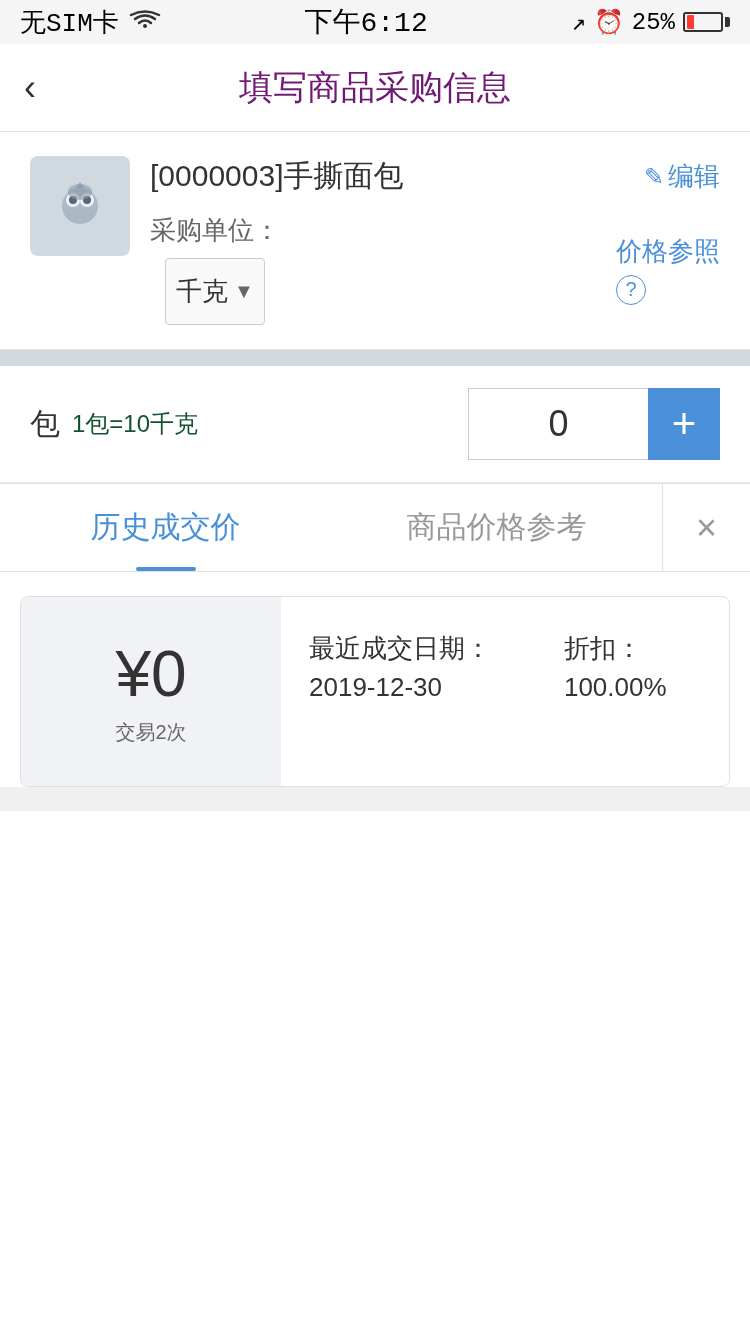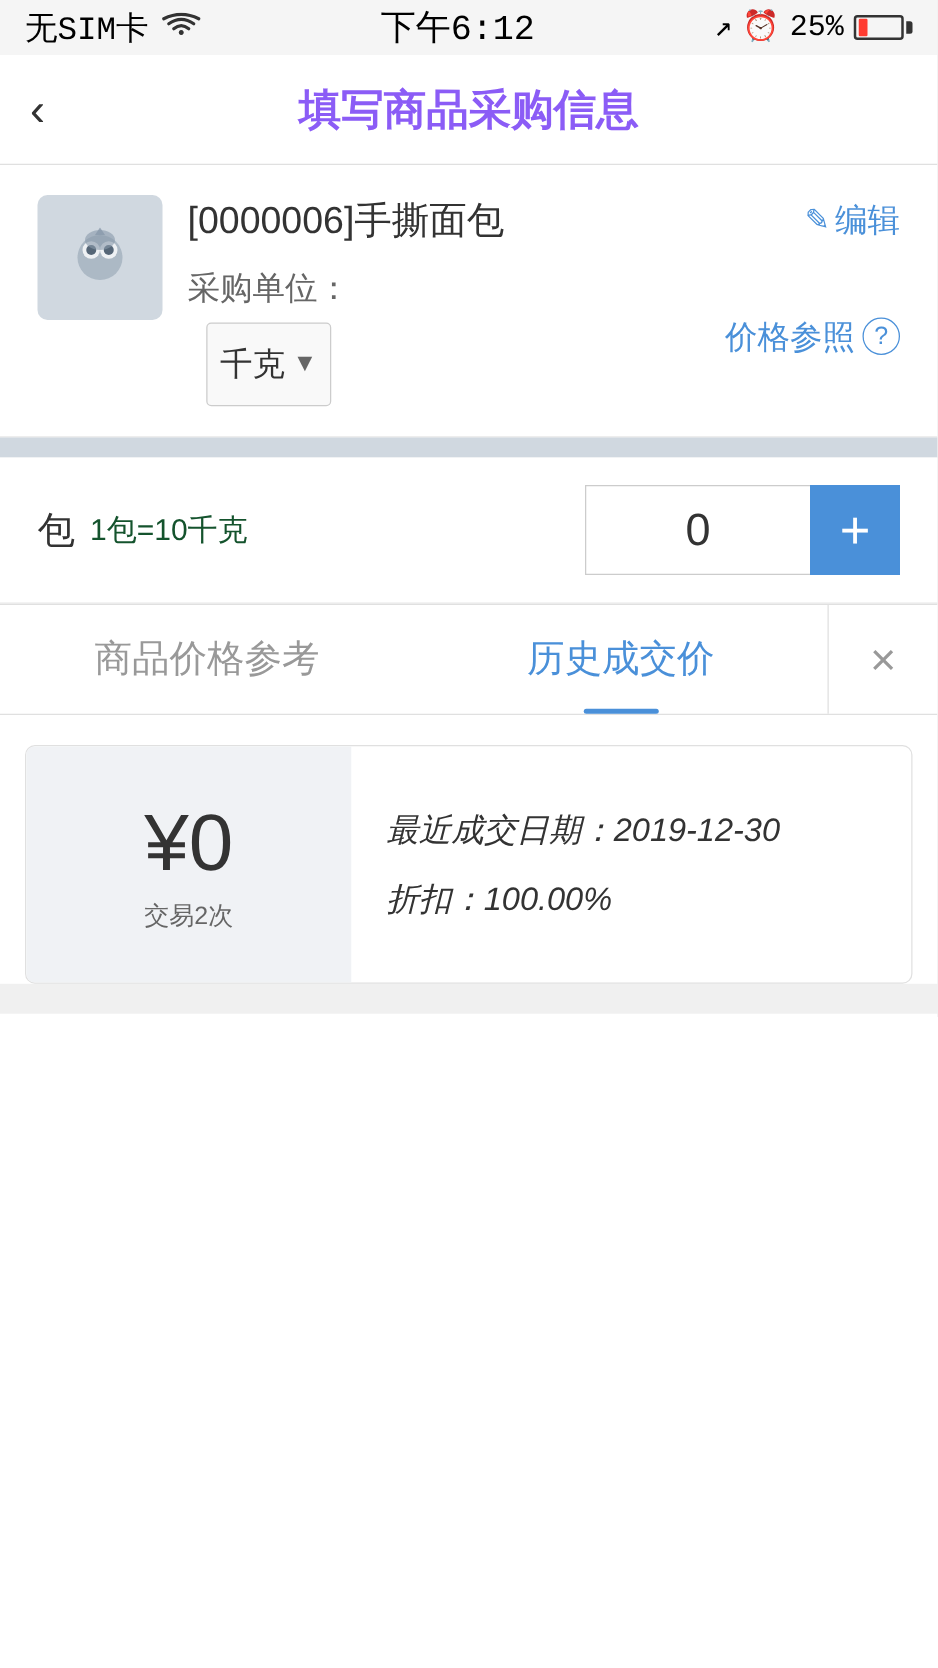--- a/index.html
+++ b/index.html
@@ -84,22 +84,22 @@
     }
     .nav-back {
       position: absolute;
       left: 24px;
       font-size: 36px;
       color: #333;
       cursor: pointer;
     }
     .nav-title {
       font-size: 34px;
-      font-weight: 700;
-      color: #8b5cf6;
+      font-weight: 400;
+      color: #701a75;
     }
 
     
     .product-card {
       width: 750px;
       background: #fff;
       padding: 24px 30px;
       margin-top: 0;
       border-bottom: 1px solid #e8e8e8;
     }
@@ -170,25 +170,25 @@
       font-size: 26px;
       color: #333;
       gap: 6px;
     }
     .unit-dropdown-arrow {
       font-size: 20px;
       color: #666;
     }
     .price-ref {
       display: flex;
-      align-items: center;
       gap: 6px;
       color: #4a90d9;
       font-size: 26px;
       cursor: pointer;
+      flex-direction: column;
     }
     .price-ref-help {
       width: 30px;
       height: 30px;
       border-radius: 50%;
       border: 1.5px solid #4a90d9;
       display: flex;
       align-items: center;
       justify-content: center;
       font-size: 20px;
@@ -332,24 +332,23 @@
     }
     .history-transactions {
       font-size: 20px;
       color: #666;
       margin-top: 8px;
     }
     .history-right {
       flex: 1;
       padding: 32px 28px;
       display: flex;
-      flex-direction: column;
+      flex-direction: row;
       gap: 16px;
       justify-content: center;
-      font-style: italic;
     }
     .history-detail-row {
       font-size: 26px;
       color: #333;
       line-height: 1.5;
     }
 
     
     .white-space {
       width: 750px;
@@ -403,21 +402,21 @@
           <circle cx="23" cy="28" r="4" fill="#556677"></circle>
           <circle cx="37" cy="28" r="4" fill="#556677"></circle>
           <ellipse cx="30" cy="20" rx="12" ry="8" fill="#8899aa" opacity="0.6"></ellipse>
           <polygon points="26,16 30,10 34,16" fill="#8899aa" opacity="0.8"></polygon>
         </svg>
       </span>
     </div>
 
     <div class="product-info">
       <div class="product-header">
-        <span class="product-name">[0000006]手撕面包</span>
+        <span class="product-name">[0000003]手撕面包</span>
         <div class="edit-btn">
           <span class="edit-icon">✎</span>
           <span>编辑</span>
         </div>
       </div>
       <div class="product-unit-row">
         <div class="unit-label">
           <span>采购单位：</span>
           <div class="unit-select">
             <span>千克</span>
@@ -446,26 +445,26 @@
     <input class="qty-input" type="text" value="0" readonly="" style="">
     <div class="qty-plus-btn">
       <span>+</span>
     </div>
   </div>
 </div>
 
 <div class="bottom-panel">
 
   <div class="tabs-row">
-    <div class="tab-item">
-      <span>商品价格参考</span>
-    </div>
     <div class="tab-item active">
       <span>历史成交价</span>
       <div class="tab-active-bar"></div>
+    </div>
+    <div class="tab-item">
+      <span>商品价格参考</span>
     </div>
     <div class="tab-close">
       <span>×</span>
     </div>
   </div>
 
   <div class="history-card">
 
     <div class="history-left">
       <span class="history-price">¥0</span>

